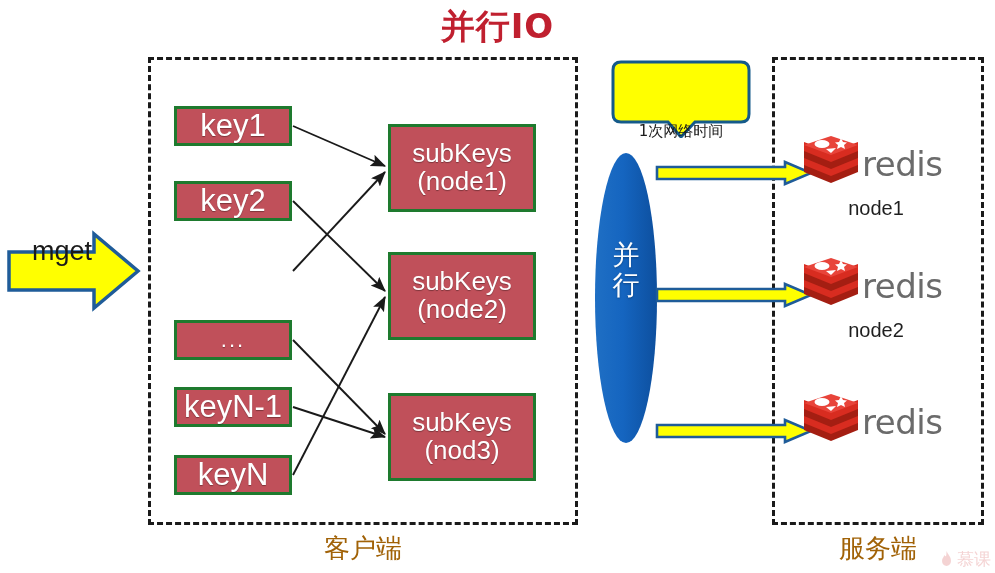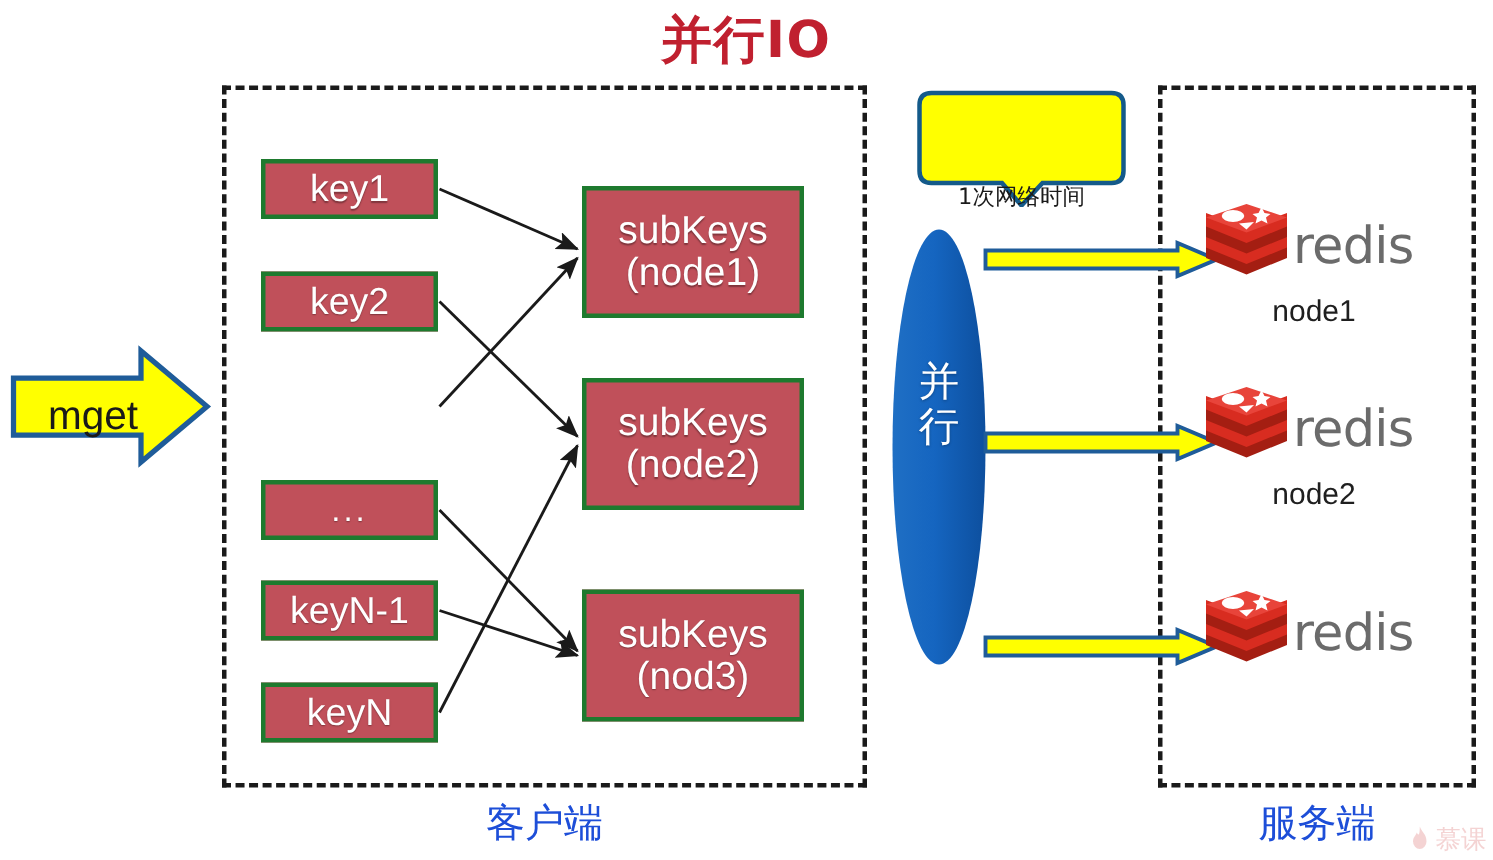--- a/index.html
+++ b/index.html
@@ -36,42 +36,42 @@
     background: transparent;
     box-sizing: border-box;
   }
   #client-panel { left: 148px; top: 57px; width: 430px; height: 468px; }
   #server-panel { left: 772px; top: 57px; width: 212px; height: 468px; }
 
   .panel-caption {
     position: absolute;
     text-align: center;
     font-size: 26px;
-    color: #1d4ed8;
+    color: #a16207;
     font-family: "DejaVu Sans", "Liberation Sans", sans-serif;
   }
   #client-caption { left: 148px; top: 531px; width: 430px; }
   #server-caption { left: 772px; top: 531px; width: 212px; }
 
   
   .redbox {
     position: absolute;
     background: #c0505a;
     border: 3px solid #1e7a2e;
     box-sizing: border-box;
     color: #ffffff;
     display: flex;
     align-items: center;
     justify-content: center;
     text-align: center;
     line-height: 1.06;
     text-shadow: 0 1px 1px rgba(0,0,0,.35);
     font-family: "Liberation Sans", "DejaVu Sans", sans-serif;
   }
-  .keybox { width: 118px; height: 40px; font-size: 25px; left: 174px; }
+  .keybox { width: 118px; height: 40px; font-size: 31px; left: 174px; }
   .keybox.dots { font-size: 22px; letter-spacing: 2px; }
   #key-0 { top: 106px; }
   #key-1 { top: 181px; }
   #key-2 { top: 251px; }
   #key-3 { top: 320px; }
   #key-4 { top: 387px; }
   #key-5 { top: 455px; }
 
   .subbox { width: 148px; height: 88px; font-size: 26px; left: 388px; }
   #sub-0 { top: 124px; }
@@ -80,21 +80,21 @@
   .subbox span { display: block; }
 
   
   #mget-arrow {
     position: absolute;
     left: 6px; top: 230px;
     width: 136px; height: 82px;
   }
   #mget-label {
     position: absolute;
-    left: 14px; top: 262px;
+    left: 14px; top: 236px;
     width: 96px;
     text-align: center;
     font-size: 27px;
     color: #1a1a1a;
     font-family: "Liberation Sans", "DejaVu Sans", sans-serif;
   }
 
   
   #callout {
     position: absolute;

